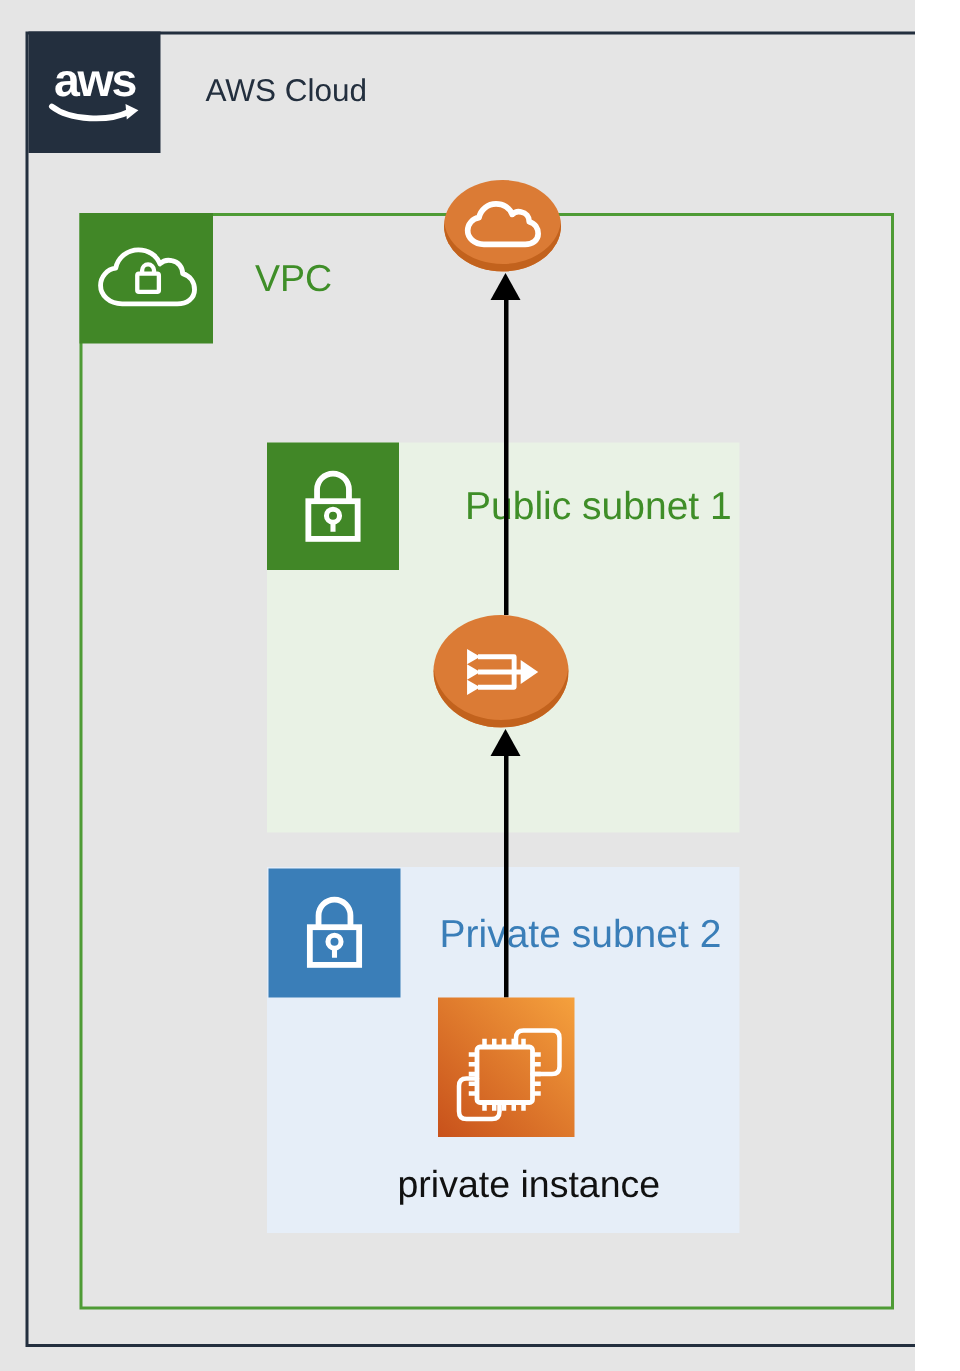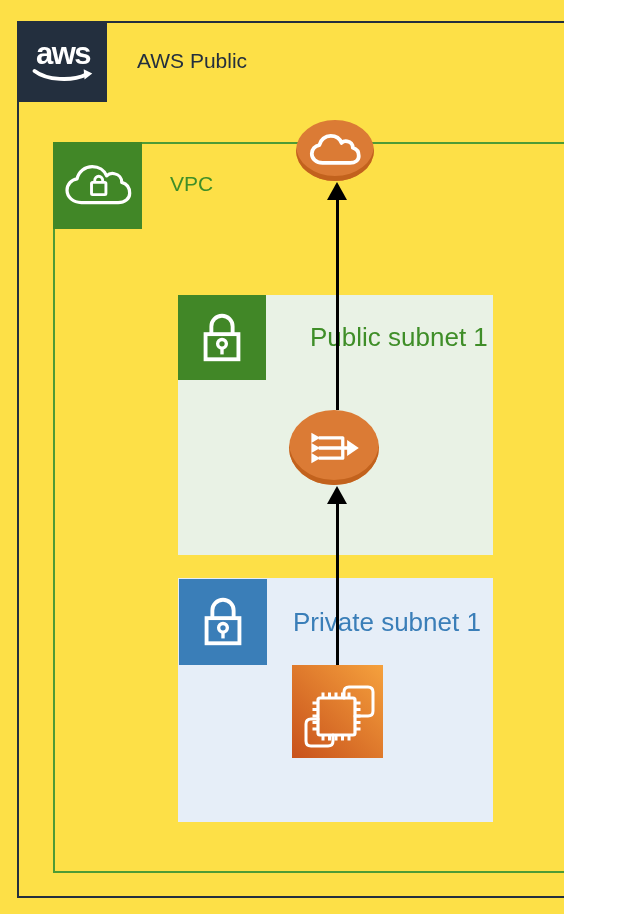--- a/index.html
+++ b/index.html
@@ -1,33 +1,33 @@
 <!DOCTYPE html>
 <html><head>
 <meta charset="utf-8">
 <style>
   html,body{margin:0;padding:0;background:#fff;}
   .canvas{
-    position:relative;width:564px;height:914px;background:#fde047;
+    position:relative;width:610px;height:914px;background:#e5e5e5;
     font-family:"Liberation Sans",sans-serif;overflow:hidden;text-decoration:underline;
   }
   .abs{position:absolute;}
 
   
   .outer-box{left:17px;top:21px;width:609px;height:877px;border:2px solid #232F3E;box-sizing:border-box;z-index:0;}
   .aws-logo{left:19px;top:21px;width:88px;height:81px;background:#232F3E;z-index:2;
     display:flex;flex-direction:column;align-items:center;justify-content:center;}
   .aws-logo .wordmark{color:#fff;font-weight:bold;font-size:31px;letter-spacing:-1.5px;line-height:28px;margin-top:2px;}
   .aws-cloud-label{left:137px;top:49px;font-size:21px;color:#232F3E;z-index:2;white-space:nowrap;}
 
   
   .vpc-box{left:53px;top:142px;width:543px;height:731px;border:2px solid #4E9B35;box-sizing:border-box;z-index:0;}
   .vpc-icon{left:53px;top:142px;width:89px;height:87px;background:#418727;z-index:2;
     display:flex;align-items:center;justify-content:center;}
-  .vpc-label{left:170px;top:172px;font-size:21px;color:#3F8E28;z-index:2;white-space:nowrap;}
+  .vpc-label{left:170px;top:172px;font-size:25px;color:#3F8E28;z-index:2;white-space:nowrap;}
 
   
   .igw-label{left:300px;top:67px;font-size:24px;line-height:29px;color:#111;z-index:2;white-space:nowrap;}
   .igw-node{left:296px;top:120px;width:78px;height:61px;border-radius:50%;
     background:#DB7B35;box-shadow:inset 0 -5px 0 #C2621D;z-index:5;
     display:flex;align-items:center;justify-content:center;}
 
   
   .public-subnet{left:178px;top:295px;width:315px;height:260px;background:#E9F2E5;z-index:1;}
   .public-subnet-icon{left:178px;top:295px;width:88px;height:85px;background:#418727;z-index:2;
@@ -68,21 +68,21 @@
 
   <div class="abs outer-box"></div>
 
   <div class="abs aws-logo">
     <div class="wordmark">aws</div>
     <svg width="62" height="18" viewBox="0 0 72 20">
       <path d="M3,3 C17,14 47,15 63,7" fill="none" stroke="#ffffff" stroke-width="4.5" stroke-linecap="round"></path>
       <polygon points="60,1 70,6 61,13" fill="#ffffff"></polygon>
     </svg>
   </div>
-  <div class="abs aws-cloud-label">AWS Public</div>
+  <div class="abs aws-cloud-label">AWS Cloud</div>
 
   <div class="abs igw-label">
   </div>
   <div class="abs igw-node">
     <svg width="54" height="37" viewBox="0 0 100 66">
       <path d="M27,56 C15,56 7,48 7,39 C7,31 13,24 21,23 C23,13 32,6 42,6 C51,6 59,11 62,19 C65,16 69,15 73,16 C79,17 83,22 83,28 C90,30 94,36 94,43 C94,51 87,56 78,56 Z" fill="none" stroke="#ffffff" stroke-width="7" stroke-linejoin="round" stroke-linecap="round"></path>
     </svg>
   </div>
 
   <div class="abs vpc-box"></div>
@@ -118,34 +118,35 @@
 
   <div class="abs private-subnet"></div>
   <div class="abs private-subnet-icon">
     <svg width="58" height="58" viewBox="0 0 60 60">
       <path d="M19,26 V18 a11,11 0 0 1 22,0 V26" fill="none" stroke="#ffffff" stroke-width="4"></path>
       <rect x="13" y="26" width="34" height="26" fill="none" stroke="#ffffff" stroke-width="4"></rect>
       <circle cx="30" cy="36" r="4.5" fill="none" stroke="#ffffff" stroke-width="3.5"></circle>
       <path d="M30,40.5 V47" fill="none" stroke="#ffffff" stroke-width="3.5"></path>
     </svg>
   </div>
-  <div class="abs private-subnet-label">Private subnet 1</div>
+  <div class="abs private-subnet-label">Private subnet 2</div>
 
   <div class="abs instance-node">
     <svg width="91" height="93" viewBox="0 0 91 93">
       <path d="M52,33 V27 Q52,22 57,22 H76 Q81,22 81,27 V46 Q81,51 76,51 H63" fill="none" stroke="#ffffff" stroke-width="3" stroke-linecap="round"></path>
       <path d="M26,54 H19 Q14,54 14,59 V76 Q14,81 19,81 H36 Q41,81 41,76 V70" fill="none" stroke="#ffffff" stroke-width="3" stroke-linecap="round"></path>
       <rect x="26" y="33" width="37" height="37" rx="2" fill="none" stroke="#ffffff" stroke-width="3.2"></rect>
       <g stroke="#ffffff" stroke-width="3">
         <path d="M31,27.5 V33 M37.5,27.5 V33 M44,27.5 V33 M50.5,27.5 V33 M57,27.5 V33"></path>
         <path d="M31,70 V75.5 M37.5,70 V75.5 M44,70 V75.5 M50.5,70 V75.5 M57,70 V75.5"></path>
         <path d="M20.5,38 H26 M20.5,44.5 H26 M20.5,51 H26 M20.5,57.5 H26 M20.5,64 H26"></path>
         <path d="M63,38 H68.5 M63,44.5 H68.5 M63,51 H68.5 M63,57.5 H68.5 M63,64 H68.5"></path>
       </g>
     </svg>
   </div>
+  <div class="abs instance-label">private instance</div>
 
   <div class="abs arrowhead arrow-igw"></div>
   <div class="abs vline line-nat-igw"></div>
   <div class="abs arrowhead arrow-nat"></div>
   <div class="abs vline line-inst-nat"></div>
 
 </div>
 
 </body></html>

